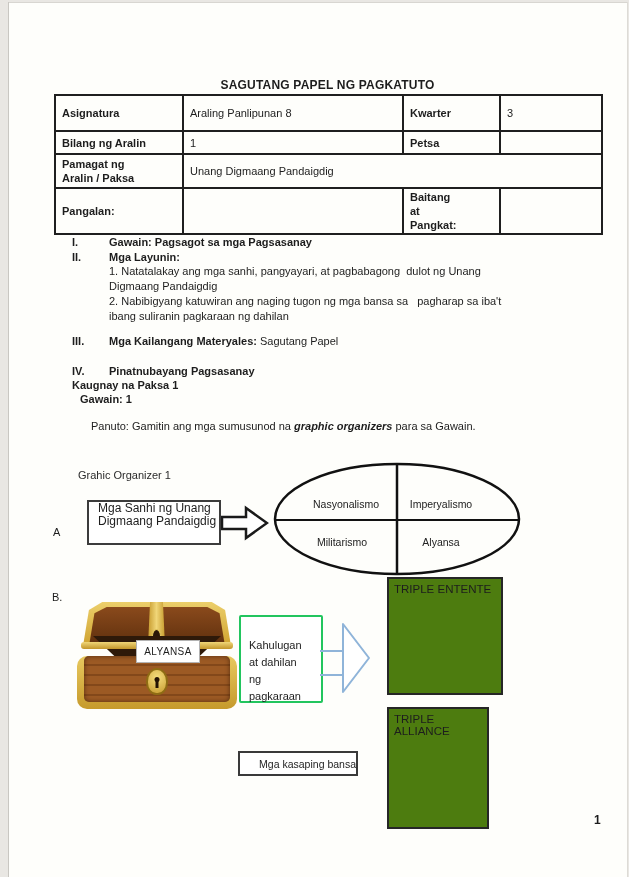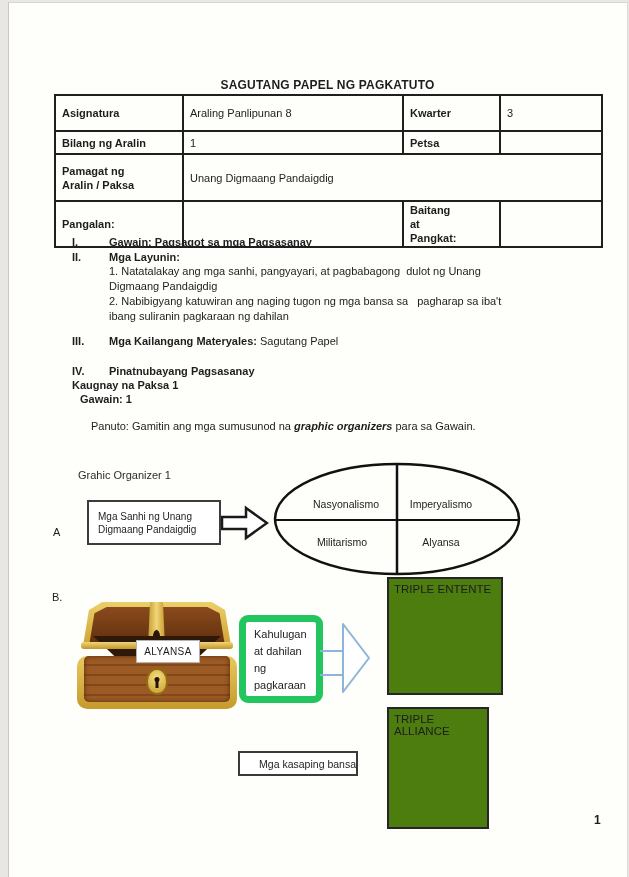--- a/index.html
+++ b/index.html
@@ -29,43 +29,43 @@
   table.info-table {
     position:absolute; left:45px; top:91px;
     border-collapse:collapse; table-layout:fixed; width:547px;
     font-size:11px;
   }
   table.info-table td {
     border:2px solid #1f1f1f; padding:1px 6px; vertical-align:middle;
     overflow:hidden;
   }
   td.b { font-weight:bold; }
-  tr.r1 { height:36px; } tr.r2 { height:23px; } tr.r3 { height:47px; } tr.r4 { height:46px; }
+  tr.r1 { height:36px; } tr.r2 { height:23px; } tr.r3 { height:34px; } tr.r4 { height:46px; }
   td.top { vertical-align:top; padding-top:3px; line-height:14px; }
   .cell-line { display:block; }
 
   
   .sec { position:absolute; left:63px; font-size:11px; font-weight:bold; display:flex; white-space:pre; }
   .sec .num { width:37px; flex:0 0 37px; }
   .sec .val { font-weight:normal; }
   .objectives { position:absolute; left:100px; top:261px; width:478px; font-size:11px; }
   .objectives span { display:block; line-height:15px; white-space:pre; }
   .kaugnay { position:absolute; left:63px; top:376px; font-weight:bold; font-size:11px; }
   .gawain  { position:absolute; left:71px; top:390px; font-weight:bold; font-size:11px; }
   .panuto  { position:absolute; left:82px; top:417px; font-size:11px; white-space:pre-wrap; }
   .panuto em { font-weight:bold; font-style:italic; }
 
   
   .go-heading { left:69px; top:466px; font-size:11px; color:#2b2b2b;text-align:center; }
   .letter-a { left:44px; top:523px; font-size:11px; }
   .cause-box {
     left:78px; top:497px; width:134px; height:45px;
     border:2px solid #3c3c3c; background:#fff;
-    display:flex; flex-direction:column; justify-content:center; padding-left:9px;
-    font-size:10px; line-height:13px;
+    display:flex; flex-direction:column; padding-left:9px;
+    font-size:12px; line-height:13px;
   }
   .ellipse-wrap { left:262px; top:457px; width:252px; height:118px; }
   .quad-label {
     position:absolute; transform:translate(-50%,-50%);
     font-size:10.5px; color:#222; white-space:nowrap;
   }
 
   
   .letter-b { left:43px; top:588px; font-size:11px; }
   .chest { left:68px; top:599px; width:160px; height:107px; }
@@ -83,22 +83,22 @@
   .chest-lock { left:69px; top:66px; width:22px; height:27px; z-index:4;
     background:radial-gradient(circle at 50% 32%,#f4dc7c,#c79c30);
     border:2px solid #8f6c14; border-radius:50% 50% 46% 46%; }
   .chest-keyhole { position:absolute; left:50%; top:7px; transform:translateX(-50%); width:5px; height:5px; background:#241303; border-radius:50%; }
   .chest-keyhole::after { content:""; position:absolute; left:1px; top:4px; width:3px; height:7px; background:#241303; }
   .chest-label { left:59px; top:38px; width:64px; height:23px; z-index:6; background:#fff; border:1px solid #b3b3b3;
     display:flex; align-items:center; justify-content:center; font-size:10px; letter-spacing:.4px; }
 
   .meaning-box {
     left:230px; top:612px; width:84px; height:88px;
-    border:7px solid #22c55e; border-radius:9px; background:#fff;
-    padding:4px 0 0 8px; font-size:11px; line-height:17px;
+    border:2px solid #22c55e; border-radius:2px; background:#fff;
+    padding:20px 0 0 8px; font-size:11px; line-height:17px;
   }
   .meaning-box span { display:block; }
 
   .answer-box { border:2px solid #262626; background:#4d7c0f; font-size:11.5px; padding:4px 4px 0 5px; }
   .entente-box { left:378px; top:574px; width:116px; height:118px; }
   .alliance-box { left:378px; top:704px; width:102px; height:122px; }
   .members-box {
     left:229px; top:748px; width:120px; height:25px;
     border:2px solid #3a3a3a; background:#fff;
     display:flex; align-items:center; justify-content:flex-end; font-size:10.5px;

